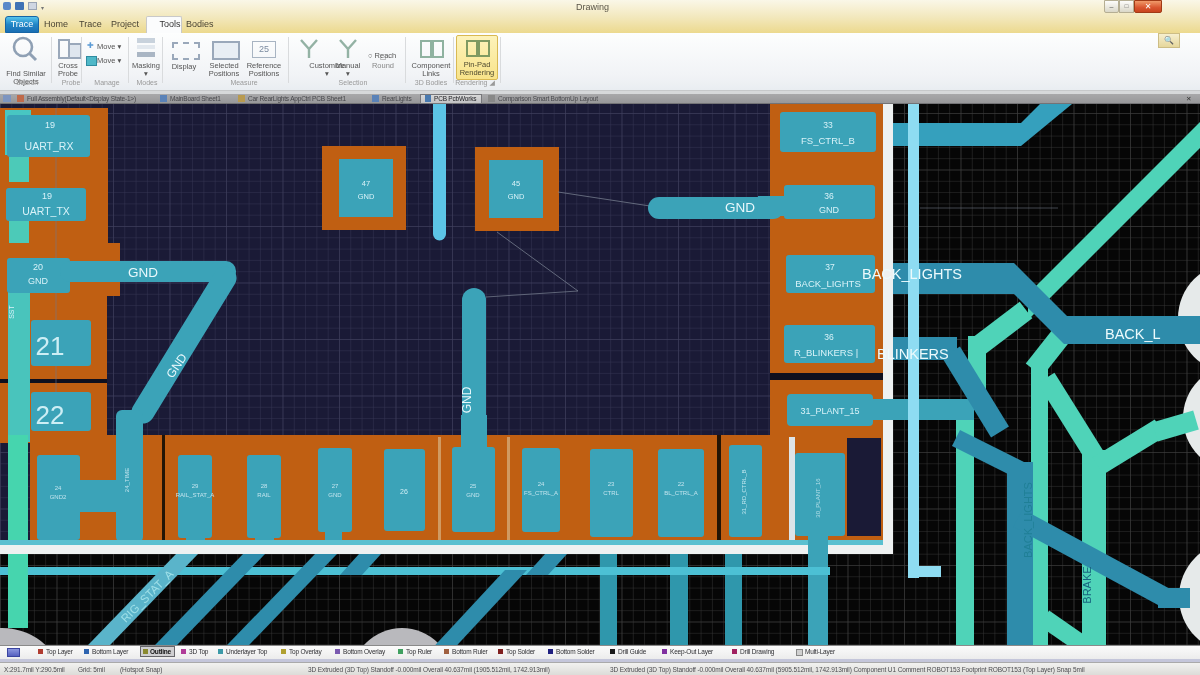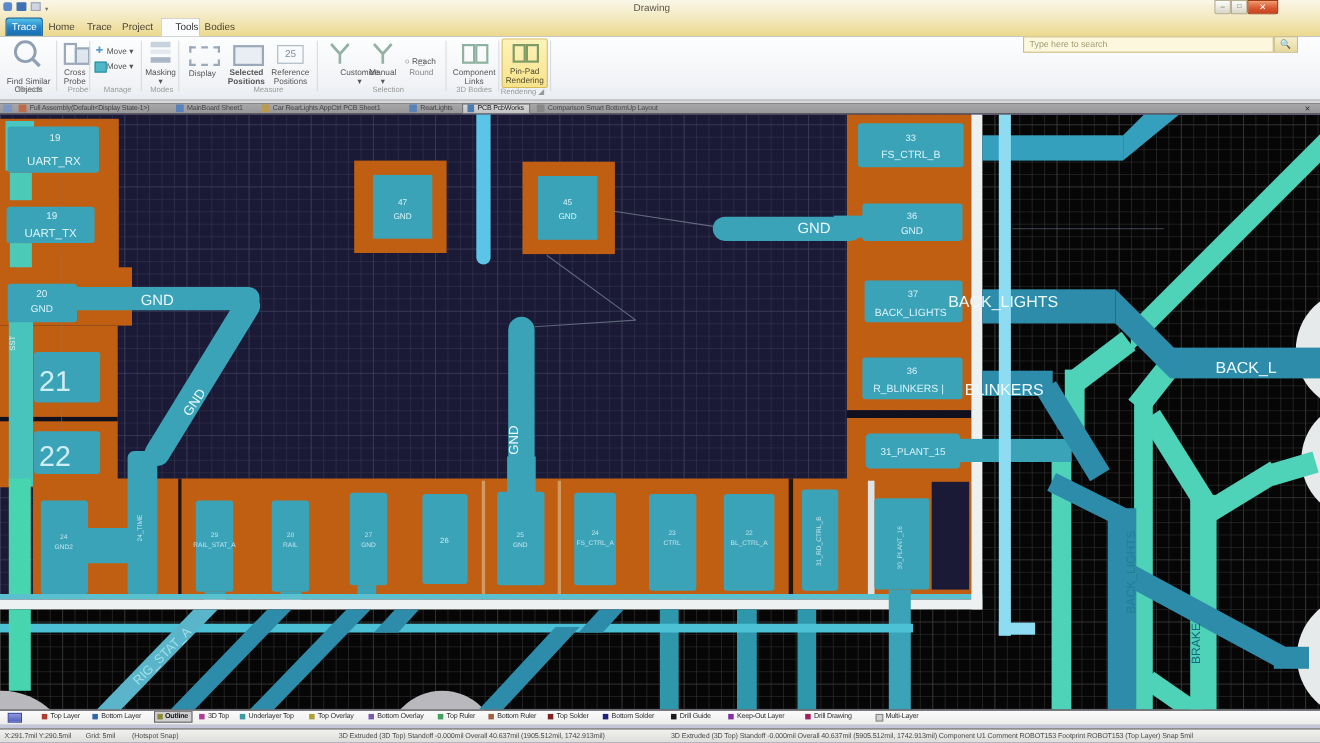--- a/index.html
+++ b/index.html
@@ -27,21 +27,20 @@
 
 <div class="abs" style="left:5px;top:16px;width:34px;height:17px;background:linear-gradient(#56c4ec,#2286c6 50%,#1a6fb4);border-radius:3px 3px 0 0;border:1px solid #1565a6;box-sizing:border-box;color:#fff;font-size:9px;text-align:center;line-height:15px;">Trace</div>
 
 <div class="abs" style="left:44px;top:19px;font-size:9px;color:#4a4434;">Home</div>
 <div class="abs" style="left:79px;top:19px;font-size:9px;color:#4a4434;">Trace</div>
 <div class="abs" style="left:111px;top:19px;font-size:9px;color:#4a4434;">Project</div>
 
 <div class="abs" style="left:146px;top:16px;width:36px;height:17px;background:#fbfcfd;border:1px solid #c9c9c9;border-bottom:none;box-sizing:border-box;border-radius:2px 2px 0 0;color:#333;font-size:9px;text-align:center;line-height:15px;padding-left:12px;">Tools</div>
 <div class="abs" style="left:186px;top:19px;font-size:9px;color:#4a4434;">Bodies</div>
 
-<div class="abs" style="z-index:5;left:930px;top:33px;width:228px;height:15px;background:#fdf8dd;border:1px solid #cdbd85;box-sizing:border-box;font-size:8px;color:#a29a76;line-height:13px;padding-left:5px;">Type here to search</div>
 <div class="abs" style="z-index:5;left:1158px;top:33px;width:22px;height:15px;background:linear-gradient(#f6efcf,#e6d79c);border:1px solid #cdbd85;box-sizing:border-box;font-size:8px;color:#80754a;text-align:center;line-height:13px;">🔍</div>
 
 <div class="abs" id="ribbon" style="left:0;top:33px;width:1200px;height:58px;background:linear-gradient(#fdfefe,#f1f3f6 75%,#e9edf1);border-bottom:1px solid #c6c8ca;box-sizing:border-box;">
 
 <svg class="abs" style="left:8px;top:3px;" width="36" height="28" viewBox="0 0 36 28">
         <circle cx="15" cy="11" r="9" fill="none" stroke="#8fa0b4" stroke-width="2.6"></circle>
         <line x1="21.5" y1="17.5" x2="28" y2="24" stroke="#8fa0b4" stroke-width="3"></line>
       </svg>
 <div class="abs" style="left:2px;top:37px;width:48px;height:18px;font-size:7.5px;color:#555;text-align:center;line-height:8px;">Find Similar<br>Objects</div>
 <div class="abs" style="left:14px;top:46px;width:26px;height:8px;font-size:7px;color:#999;text-align:center;">Search</div>
@@ -64,21 +63,21 @@
 <div class="abs" style="left:137px;top:12px;width:18px;height:4px;background:#e2e8ee;"></div>
 <div class="abs" style="left:137px;top:19px;width:18px;height:5px;background:#aab6c4;"></div>
 <div class="abs" style="left:130px;top:29px;width:32px;height:16px;font-size:7.5px;color:#555;text-align:center;line-height:8px;">Masking<br>▾</div>
 <div class="abs" style="left:132px;top:46px;width:30px;height:8px;font-size:7px;color:#999;text-align:center;">Modes</div>
 <div class="abs" style="left:162px;top:4px;width:1px;height:46px;background:#d9dbdd;"></div>
 
 <div class="abs" style="left:172px;top:9px;width:24px;height:14px;border:2px solid #9aa8ba;border-style:dashed;"></div>
 <div class="abs" style="left:166px;top:29px;width:36px;height:9px;font-size:7.5px;color:#555;text-align:center;">Display</div>
 
 <div class="abs" style="left:212px;top:8px;width:24px;height:15px;border:2px solid #9aa8ba;background:#e8eef4;"></div>
-<div class="abs" style="left:203px;top:29px;width:42px;height:18px;font-size:7.5px;color:#555;text-align:center;line-height:8px;font-weight:bold;">Selected<br>Positions</div>
+<div class="abs" style="left:203px;top:29px;width:42px;height:18px;font-size:7.5px;color:#555;text-align:center;line-height:8px;">Selected<br>Positions</div>
 
 <div class="abs" style="left:252px;top:8px;width:22px;height:15px;border:1px solid #a8b4c2;color:#7b8ba0;font-size:9px;text-align:center;line-height:14px;">25</div>
 <div class="abs" style="left:243px;top:29px;width:42px;height:18px;font-size:7.5px;color:#555;text-align:center;line-height:8px;">Reference<br>Positions</div>
 <div class="abs" style="left:221px;top:46px;width:46px;height:8px;font-size:7px;color:#999;text-align:center;">Measure</div>
 <div class="abs" style="left:288px;top:4px;width:1px;height:46px;background:#d9dbdd;"></div>
 
 <svg class="abs" style="left:297px;top:4px;" width="24" height="24" viewBox="0 0 24 24">
         <path d="M4 3 L12 12 L20 3 M12 12 L12 21" stroke="#93b2a4" stroke-width="2.4" fill="none"></path>
       </svg>
 <div class="abs" style="left:290px;top:29px;width:38px;height:16px;font-size:7.5px;color:#555;text-align:center;line-height:8px;margin-left:18px;">Customize<br>▾</div>
@@ -121,21 +120,21 @@
 <span class="abs" style="left:372px;top:1px;width:7px;height:7px;background:#5a82b8;"></span>
 <span class="abs" style="left:382px;top:1px;white-space:nowrap;">RearLights</span>
 <span class="abs" style="left:420px;top:0;width:62px;height:10px;background:linear-gradient(#d8d8d8,#c2c2c4);border:1px solid #77777b;box-sizing:border-box;"></span>
 <span class="abs" style="left:425px;top:1px;width:6px;height:7px;background:#4a7ab0;"></span>
 <span class="abs" style="left:434px;top:1px;color:#1c1c20;white-space:nowrap;">PCB PcbWorks</span>
 <span class="abs" style="left:488px;top:1px;width:7px;height:7px;background:#888;"></span>
 <span class="abs" style="left:498px;top:1px;white-space:nowrap;color:#4a4a4e;">Comparison Smart BottomUp Layout</span>
 <span class="abs" style="left:1186px;top:1px;color:#333;">✕</span>
 </div>
 
-<div class="abs" id="canvasbox" style="left:0;top:104px;width:1200px;height:541px;background:#c4b5fd;">
+<div class="abs" id="canvasbox" style="left:0;top:104px;width:1200px;height:541px;background:#86efac;">
 <svg width="1200" height="541" viewBox="0 104 1200 541">
 <defs>
 <pattern id="outgrid" width="11.3" height="11.3" patternUnits="userSpaceOnUse">
 <path d="M11.3 0 L0 0 0 11.3" fill="none" stroke="#353535" stroke-width="1"></path>
 </pattern>
 <pattern id="boardgrid" width="11.3" height="11.3" patternUnits="userSpaceOnUse">
 <path d="M11.3 0 L0 0 0 11.3" fill="none" stroke="#353553" stroke-width="1"></path>
 </pattern>
 <pattern id="boardgrid5" width="56.5" height="56.5" patternUnits="userSpaceOnUse">
 <path d="M56.5 0 L0 0 0 56.5" fill="none" stroke="#41415f" stroke-width="1"></path>

